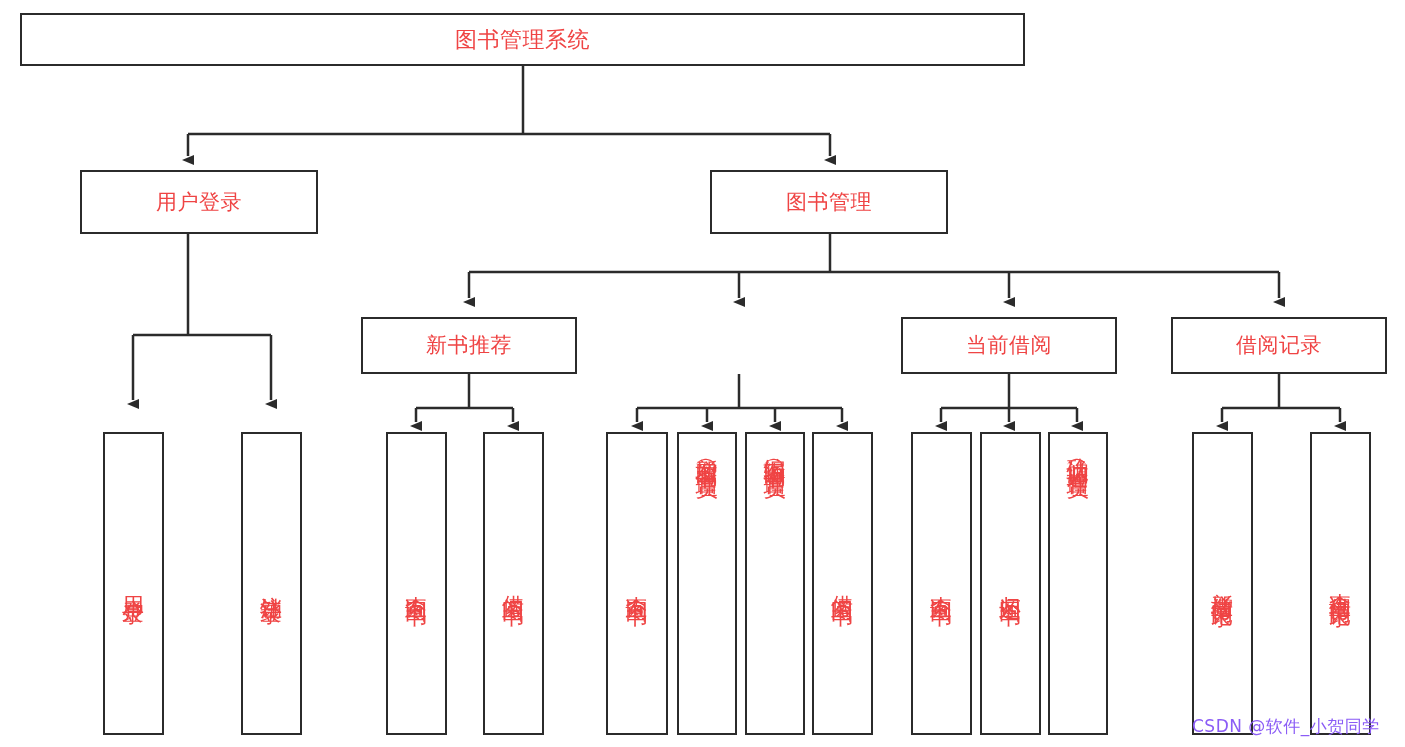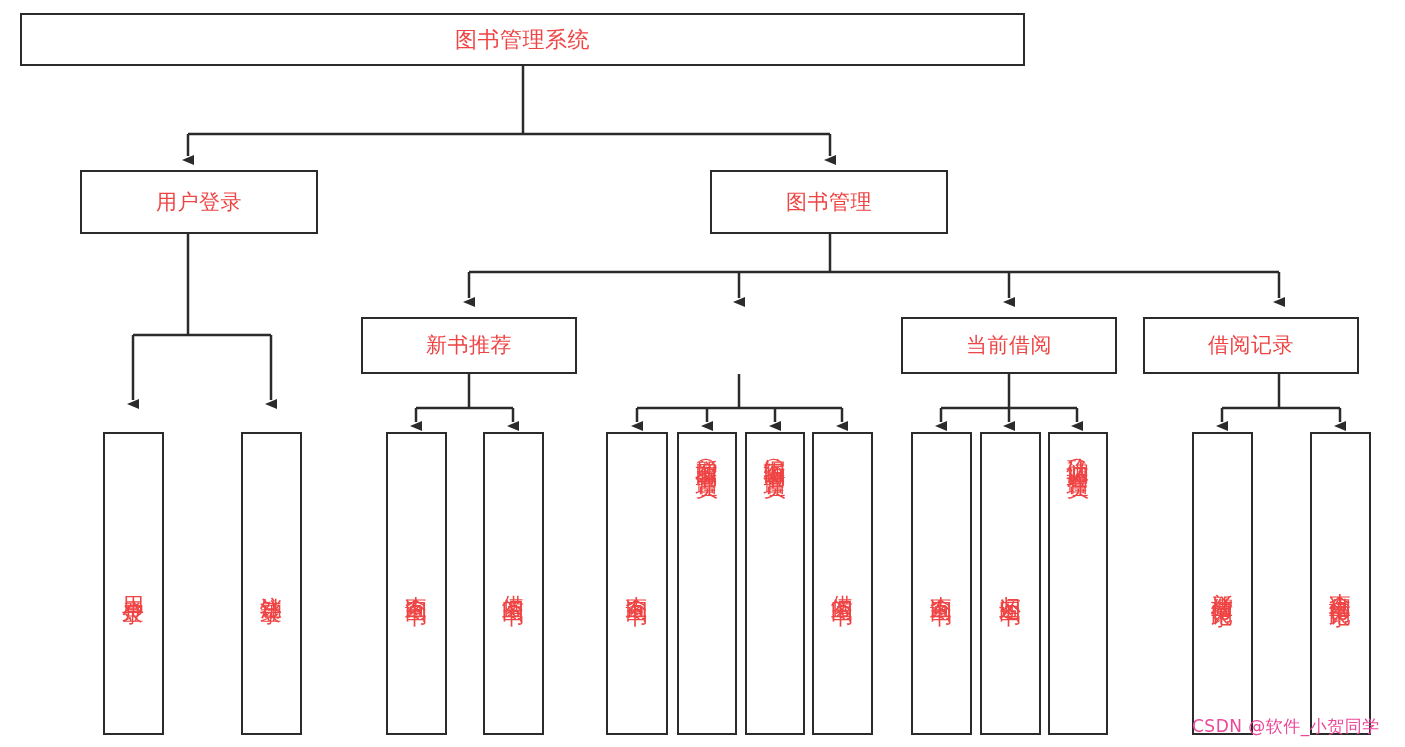--- a/index.html
+++ b/index.html
@@ -59,21 +59,21 @@
     letter-spacing: 3px;
     white-space: nowrap;
   }
   .node.vert.center {
     align-items: center;
     padding-top: 0;
   }
   .watermark {
     position: absolute;
     font-size: 17px;
-    color: #ec4899;
+    color: #8b5cf6;
     letter-spacing: 0.5px;
     white-space: nowrap;
     font-family: "DejaVu Sans", "Liberation Sans", sans-serif;
   }
 </style>
 </head>
 <body>
 
 <div id="canvas">
 
@@ -137,21 +137,21 @@
   <div class="node level-2" style="left:710px; top:170px; width:238px; height:64px;">
     <span class="label">图书管理</span>
   </div>
 
   <div class="node level-3" style="left:361px; top:317px; width:216px; height:57px;text-align:right;">
     <span class="label">新书推荐</span>
   </div>
   <div class="node level-3" style="left:901px; top:317px; width:216px; height:57px;">
     <span class="label">当前借阅</span>
   </div>
-  <div class="node level-3" style="left:1143px; top:317px; width:216px; height:57px;">
+  <div class="node level-3" style="left:1171px; top:317px; width:216px; height:57px;">
     <span class="label">借阅记录</span>
   </div>
 
   <div class="node vert center" style="left:103px; top:432px; width:61px; height:303px;">
     <span class="label">用户登录</span>
   </div>
   <div class="node vert center" style="left:241px; top:432px; width:61px; height:303px;">
     <span class="label">注销登录</span>
   </div>
 

